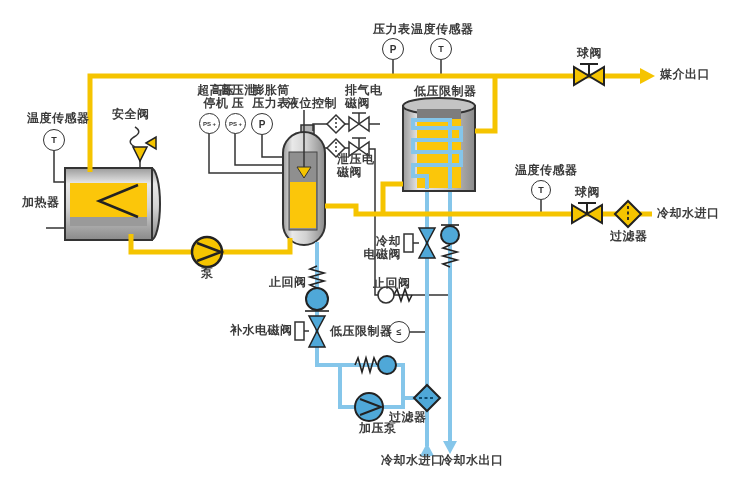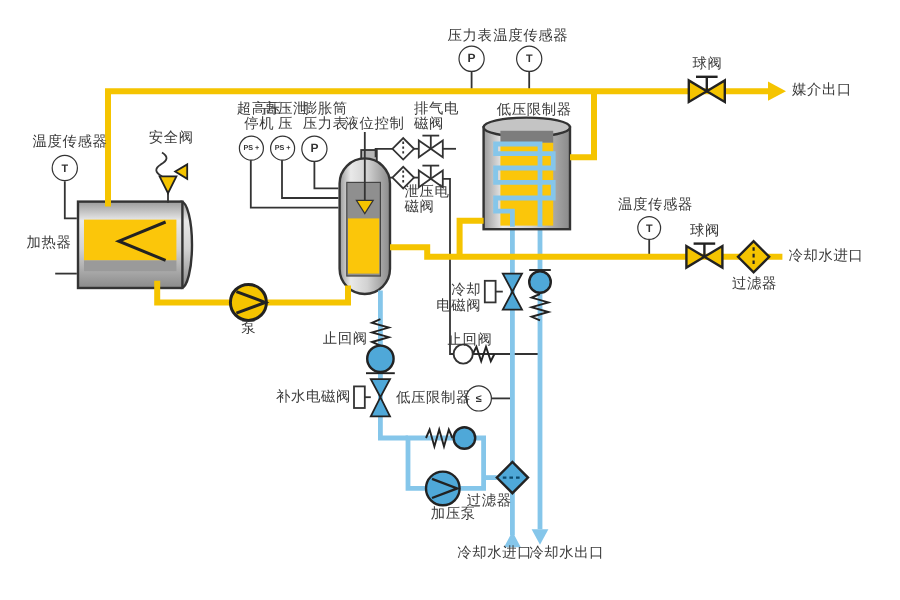--- a/index.html
+++ b/index.html
@@ -1,19 +1,19 @@
 <!DOCTYPE html>
 <html><head>
 <meta charset="utf-8">
 <style>
   html,body{margin:0;padding:0;background:#ffffff;}
   #canvas{position:relative;width:750px;height:500px;background:#ffffff;overflow:hidden;
           font-family:"Liberation Sans","DejaVu Sans",sans-serif;}
   svg{position:absolute;left:0;top:0;}
-  .lbl{position:absolute;color:#3a3a3a;font-size:12px;font-weight:400;letter-spacing:0.5px;
+  .lbl{position:absolute;color:#3a3a3a;font-size:12px;font-weight:700;letter-spacing:0.5px;
        white-space:pre-line;line-height:1.08;}
   .lbl.center{text-align:center;}
   .lbl.right{text-align:right;}
   .inst{position:absolute;border:1.6px solid #333;border-radius:50%;background:#fff;
         display:flex;align-items:center;justify-content:center;color:#333;font-weight:700;
         box-sizing:border-box;}
 </style>
 </head>
 <body>
 
@@ -199,21 +199,21 @@
     </div>
 <div class="inst" style="left:531px;top:180px;width:20px;height:20px;font-size:9px;">
       <span>T</span>
     </div>
 <div class="inst" style="left:388px;top:321px;width:22px;height:22px;font-size:9px;">
       <span>≤</span>
     </div>
 
 <div class="lbl" style="left:27px;top:112px;">温度传感器</div>
 <div class="lbl" style="left:22px;top:196px;">加热器</div>
-<div class="lbl" style="left:124px;top:108px;text-align:right;">安全阀</div>
+<div class="lbl" style="left:112px;top:108px;text-align:right;">安全阀</div>
 <div class="lbl" style="left:201px;top:267px;">泵</div>
 <div class="lbl center" style="left:181px;top:84px;width:46px;margin-left:12px;">超高压
 停机</div>
 <div class="lbl center" style="left:217px;top:84px;width:42px;">高压泄
 压</div>
 <div class="lbl center" style="left:250px;top:84px;width:42px;">膨胀筒
 压力表</div>
 <div class="lbl" style="left:287px;top:97px;">液位控制</div>
 <div class="lbl" style="left:345px;top:84px;">排气电
 磁阀</div>

